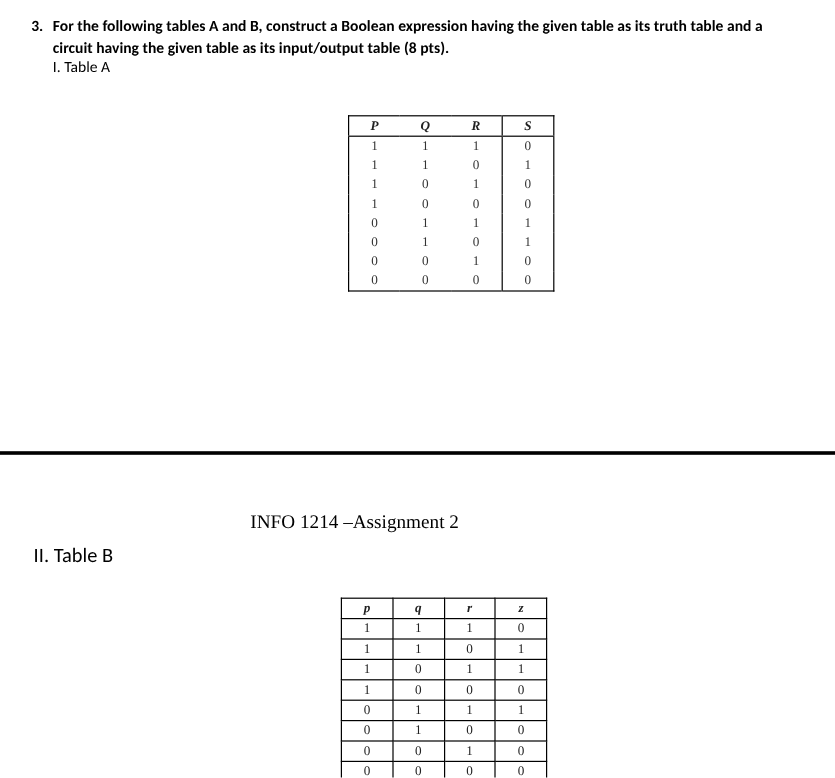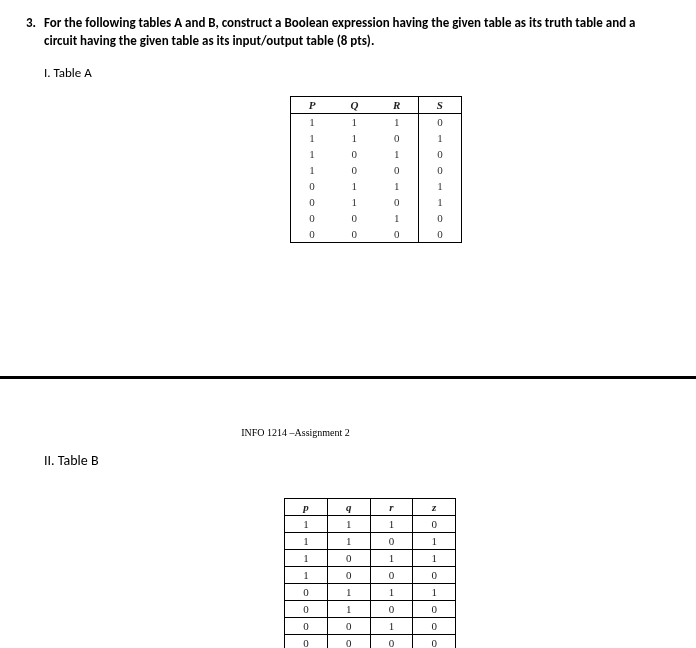--- a/index.html
+++ b/index.html
@@ -30,21 +30,21 @@
     flex: none;
   }
   .q-text {
     font-weight: 700;
   }
   .section-label {
     font-family: Calibri, Arial, sans-serif;
     font-size: 13px;
     margin-left: 18px;
   }
-  .secA { margin-top: 16px; }
+  .secA { }
 
   .tableA-wrap {
     position: absolute;
     left: 290px;
     top: 96px;
   }
   .tableB-wrap {
     position: absolute;
     left: 284px;
     top: 498px;
@@ -92,29 +92,29 @@
     background: #000;
   }
 
   .assign-title {
     position: absolute;
     left: 0;
     top: 427px;
     width: 591px;
     text-align: center;
     font-family: "Times New Roman", Times, serif;
-    font-size: 10px;
+    font-size: 16px;
   }
 
   .secB-abs {
     position: absolute;
     top: 452px;
-    left: 44px;
+    left: 28px;
     font-family: Calibri, Arial, sans-serif;
-    font-size: 14px;
+    font-size: 17px;
   }
 </style>
 </head>
 <body>
 
 <div class="page">
 
   <div class="q-row">
     <div class="q-num">3.</div>
     <div class="q-text">For the following tables A and B, construct a Boolean expression having the given table as its truth table and a circuit having the given table as its input/output table (8 pts).</div>

